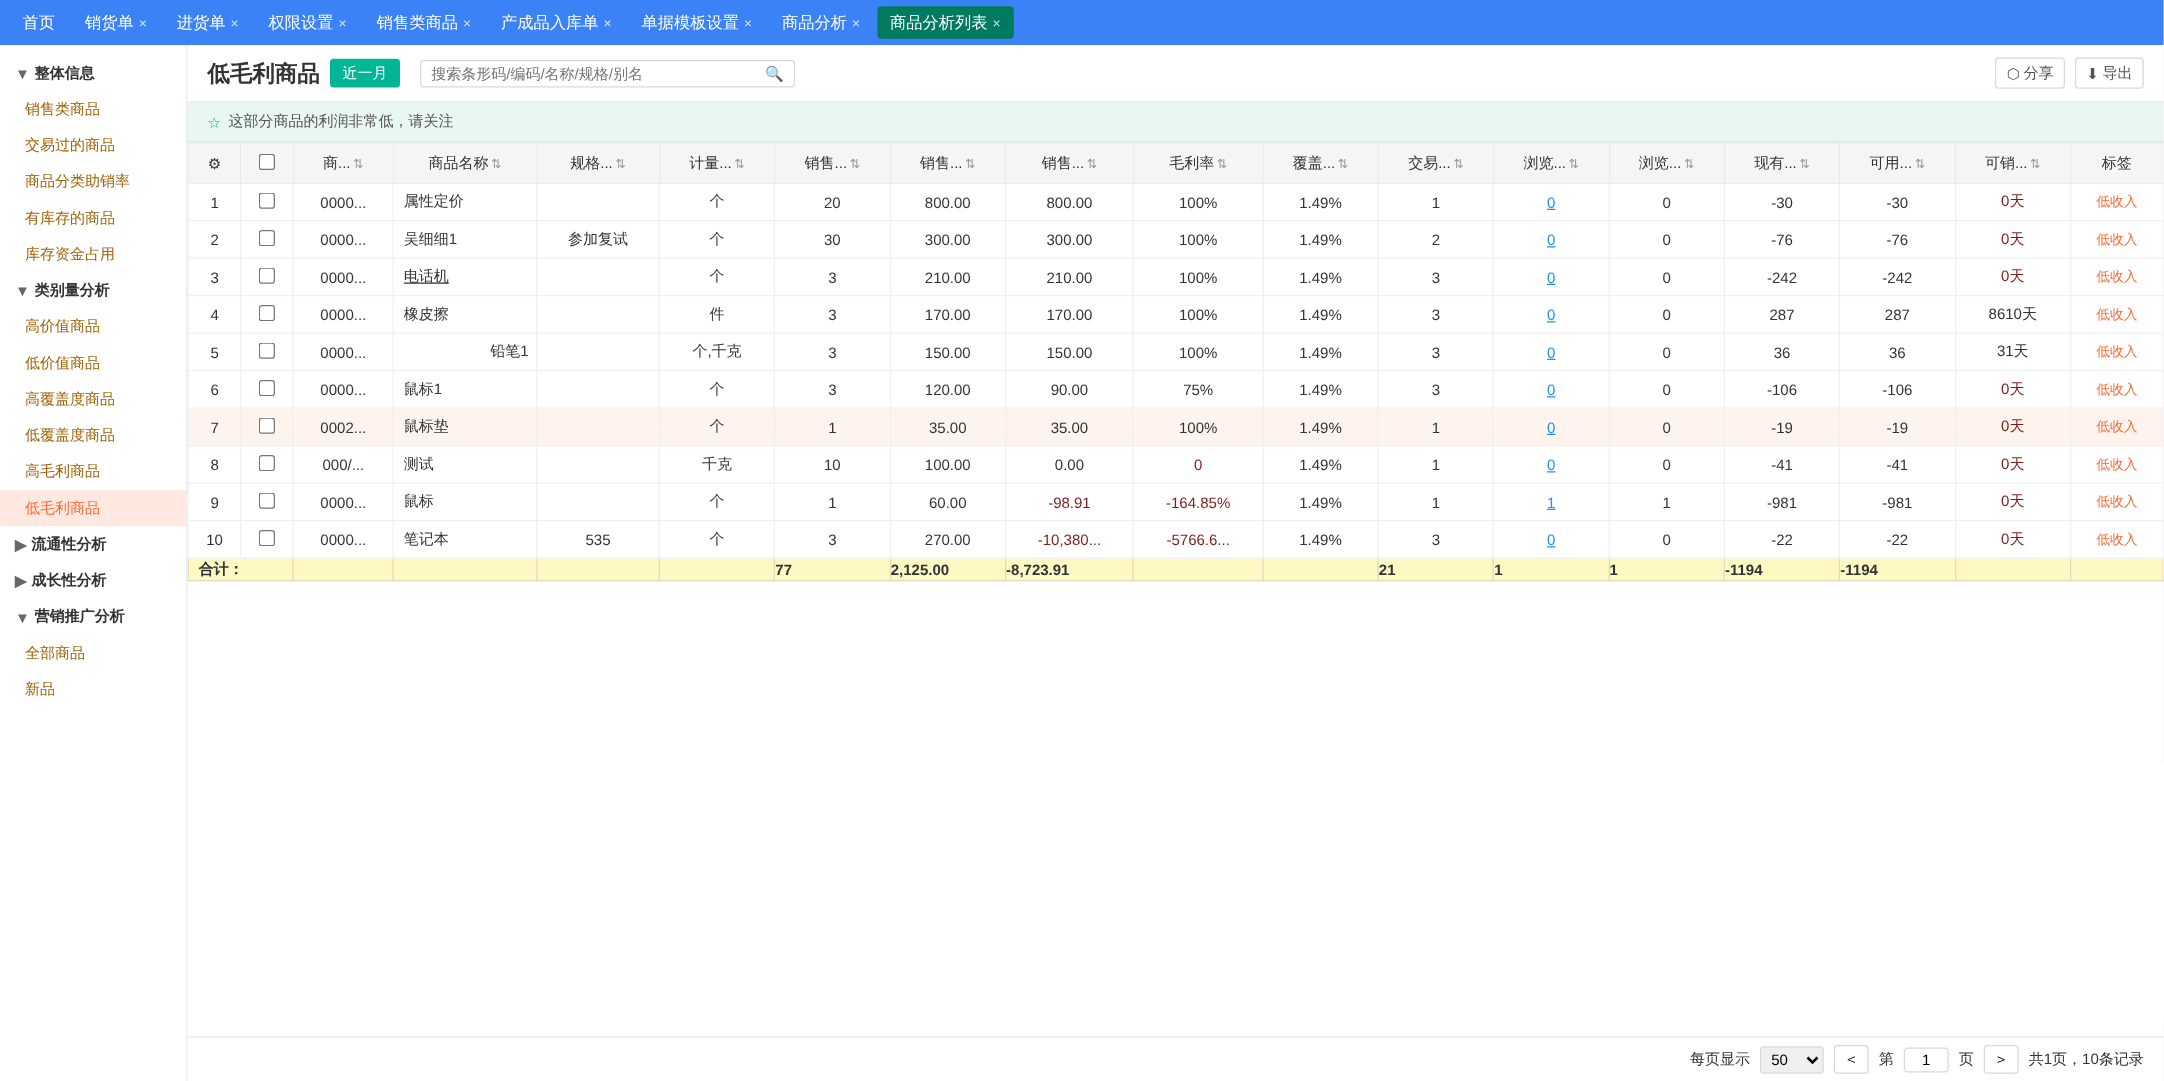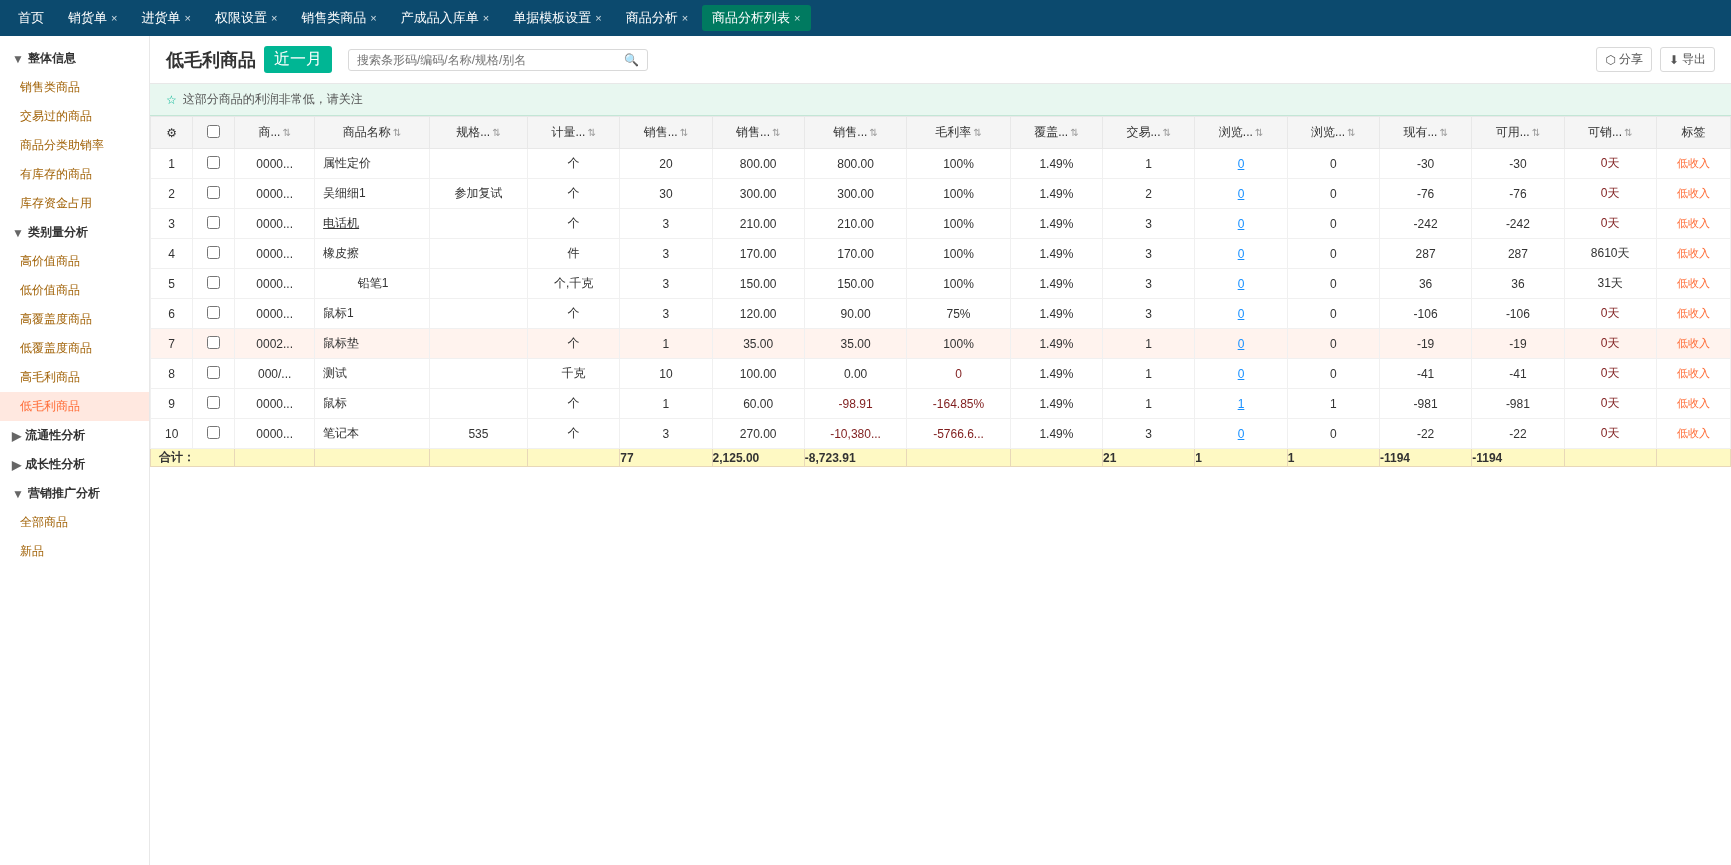--- a/index.html
+++ b/index.html
@@ -1,20 +1,20 @@
 <!DOCTYPE html>
 <html><head>
   <meta charset="utf-8">
   <style>
     * { box-sizing: border-box; margin: 0; padding: 0; }
     body { font-family: 'Microsoft YaHei', Arial, sans-serif; font-size: 12px; background: #f5f5f5; color: #333; }
 
     
     .top-nav {
-      background: #0c4a6e;
+      background: #3b82f6;
       display: flex;
       align-items: center;
       height: 36px;
       padding: 0 8px;
       gap: 4px;
     }
     .top-nav .nav-item {
       color: #fff;
       padding: 4px 10px;
       cursor: pointer;
@@ -80,21 +80,21 @@
       font-weight: bold;
       color: #333;
     }
     .filter-btn {
       background: #00b694;
       color: #fff;
       border: none;
       padding: 3px 10px;
       border-radius: 3px;
       cursor: pointer;
-      font-size: 16px;
+      font-size: 12px;
     }
     .search-box {
       display: flex;
       align-items: center;
       border: 1px solid #d9d9d9;
       border-radius: 3px;
       padding: 3px 8px;
       background: #fff;
       margin-left: 8px;
       flex: 1;
@@ -424,21 +424,21 @@
     <td>0</td>
     <td>287</td>
     <td>287</td>
     <td class="">8610天</td>
     <td class="tag-low-income">低收入</td>
   </tr>
             <tr>
     <td>5</td>
     <td><input type="checkbox" style=""></td>
     <td>0000...</td>
-    <td style="text-align:center;padding-left:8px;">铅笔1</td>
+    <td style="text-align:right;padding-left:8px;">铅笔1</td>
     <td></td>
     <td>个,千克</td>
     <td>3</td>
     <td>150.00</td>
     <td class="">150.00</td>
     <td class="">100%</td>
     <td>1.49%</td>
     <td>3</td>
     <td class="link-text">0</td>
     <td>0</td>
@@ -565,14 +565,28 @@
             <td>1</td>
             <td>-1194</td>
             <td>-1194</td>
             <td></td>
             <td></td>
           </tr>
         </tfoot>
       </table>
     </div>
 
+    <div class="pagination-bar">
+      <span>每页显示</span>
+      <select>
+        <option>50</option>
+        <option>20</option>
+        <option>100</option>
+      </select>
+      <button class="page-nav-btn">＜</button>
+      <span>第</span>
+      <input class="page-input" type="text" value="1" style="">
+      <span>页</span>
+      <button class="page-nav-btn">＞</button>
+      <span>共1页，10条记录</span>
+    </div>
   </div>
 </div>
 
 </body></html>

